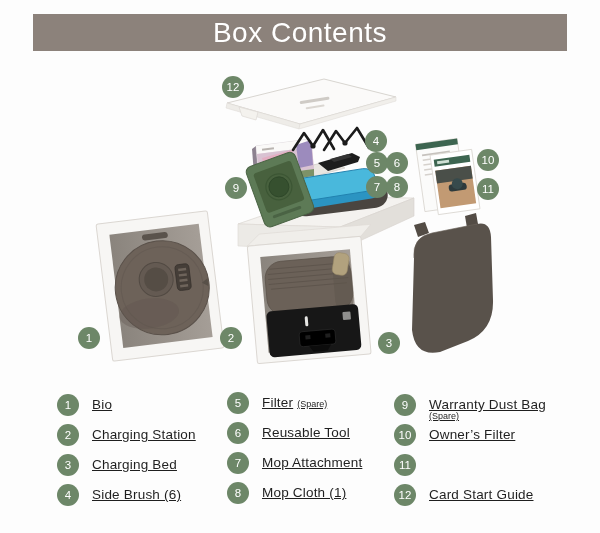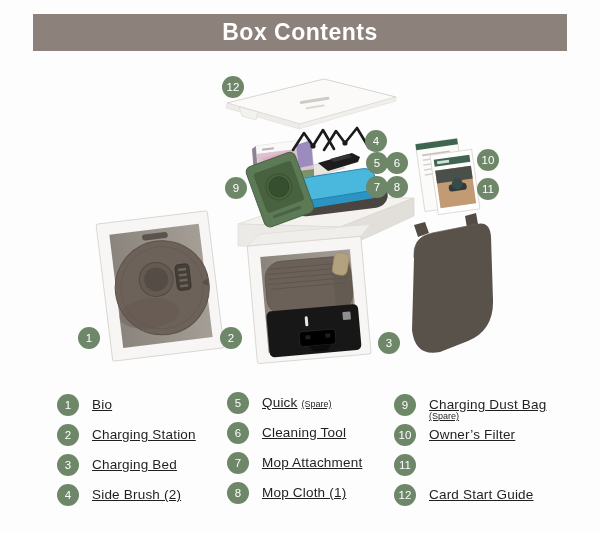--- a/index.html
+++ b/index.html
@@ -6,21 +6,21 @@
   body{
     width:600px;height:533px;position:relative;overflow:hidden;
     background:#fdfdfd;font-family:"Liberation Sans",sans-serif;
     -webkit-font-smoothing:antialiased;
   }
   .titlebar{
     position:absolute;left:33px;top:14px;width:534px;height:37px;
     background:#8c827b;display:flex;align-items:center;justify-content:center;
   }
   .titlebar .title{
-    color:#ffffff;font-size:23px;font-weight:bold;letter-spacing:.5px;
+    color:#ffffff;font-size:28px;font-weight:normal;letter-spacing:.5px;
   }
   svg.illus{position:absolute;left:0;top:0;}
   .callout{
     position:absolute;width:22px;height:22px;border-radius:50%;
     background:#6d8768;color:#ffffff;font-size:11.5px;line-height:22px;
     text-align:center;box-sizing:border-box;
   }
   .lg-row{position:absolute;display:flex;gap:13px;align-items:flex-start;}
   .badge{
     flex:0 0 22px;width:22px;height:22px;border-radius:50%;
@@ -207,46 +207,46 @@
 <div class="lg-row" style="left:57px;top:424px">
   <span class="badge">2</span>
   <span class="lg-text">Charging Station</span>
 </div>
 <div class="lg-row" style="left:57px;top:454px">
   <span class="badge">3</span>
   <span class="lg-text">Charging Bed</span>
 </div>
 <div class="lg-row" style="left:57px;top:484px">
   <span class="badge">4</span>
-  <span class="lg-text">Side Brush (2)</span>
+  <span class="lg-text">Side Brush (6)</span>
 </div>
 
 <div class="lg-row" style="left:227px;top:392px">
   <span class="badge">5</span>
   <span class="lg-text">
-    <span>Quick</span><span class="note">(Spare)</span>
+    <span>Filter</span><span class="note">(Spare)</span>
   </span>
 </div>
 <div class="lg-row" style="left:227px;top:422px">
   <span class="badge">6</span>
-  <span class="lg-text">Cleaning Tool</span>
+  <span class="lg-text">Reusable Tool</span>
 </div>
 <div class="lg-row" style="left:227px;top:452px">
   <span class="badge">7</span>
   <span class="lg-text">Mop Attachment</span>
 </div>
 <div class="lg-row" style="left:227px;top:482px">
   <span class="badge">8</span>
   <span class="lg-text">Mop Cloth (1)</span>
 </div>
 
 <div class="lg-row" style="left:394px;top:394px">
   <span class="badge">9</span>
   <span class="lg-text">
-    <span>Charging Dust Bag</span>
+    <span>Warranty Dust Bag</span>
     <span class="note-block">(Spare)</span>
   </span>
 </div>
 <div class="lg-row" style="left:394px;top:424px">
   <span class="badge">10</span>
   <span class="lg-text">Owner’s Filter</span>
 </div>
 <div class="lg-row" style="left:394px;top:454px">
   <span class="badge">11</span>
 </div>

